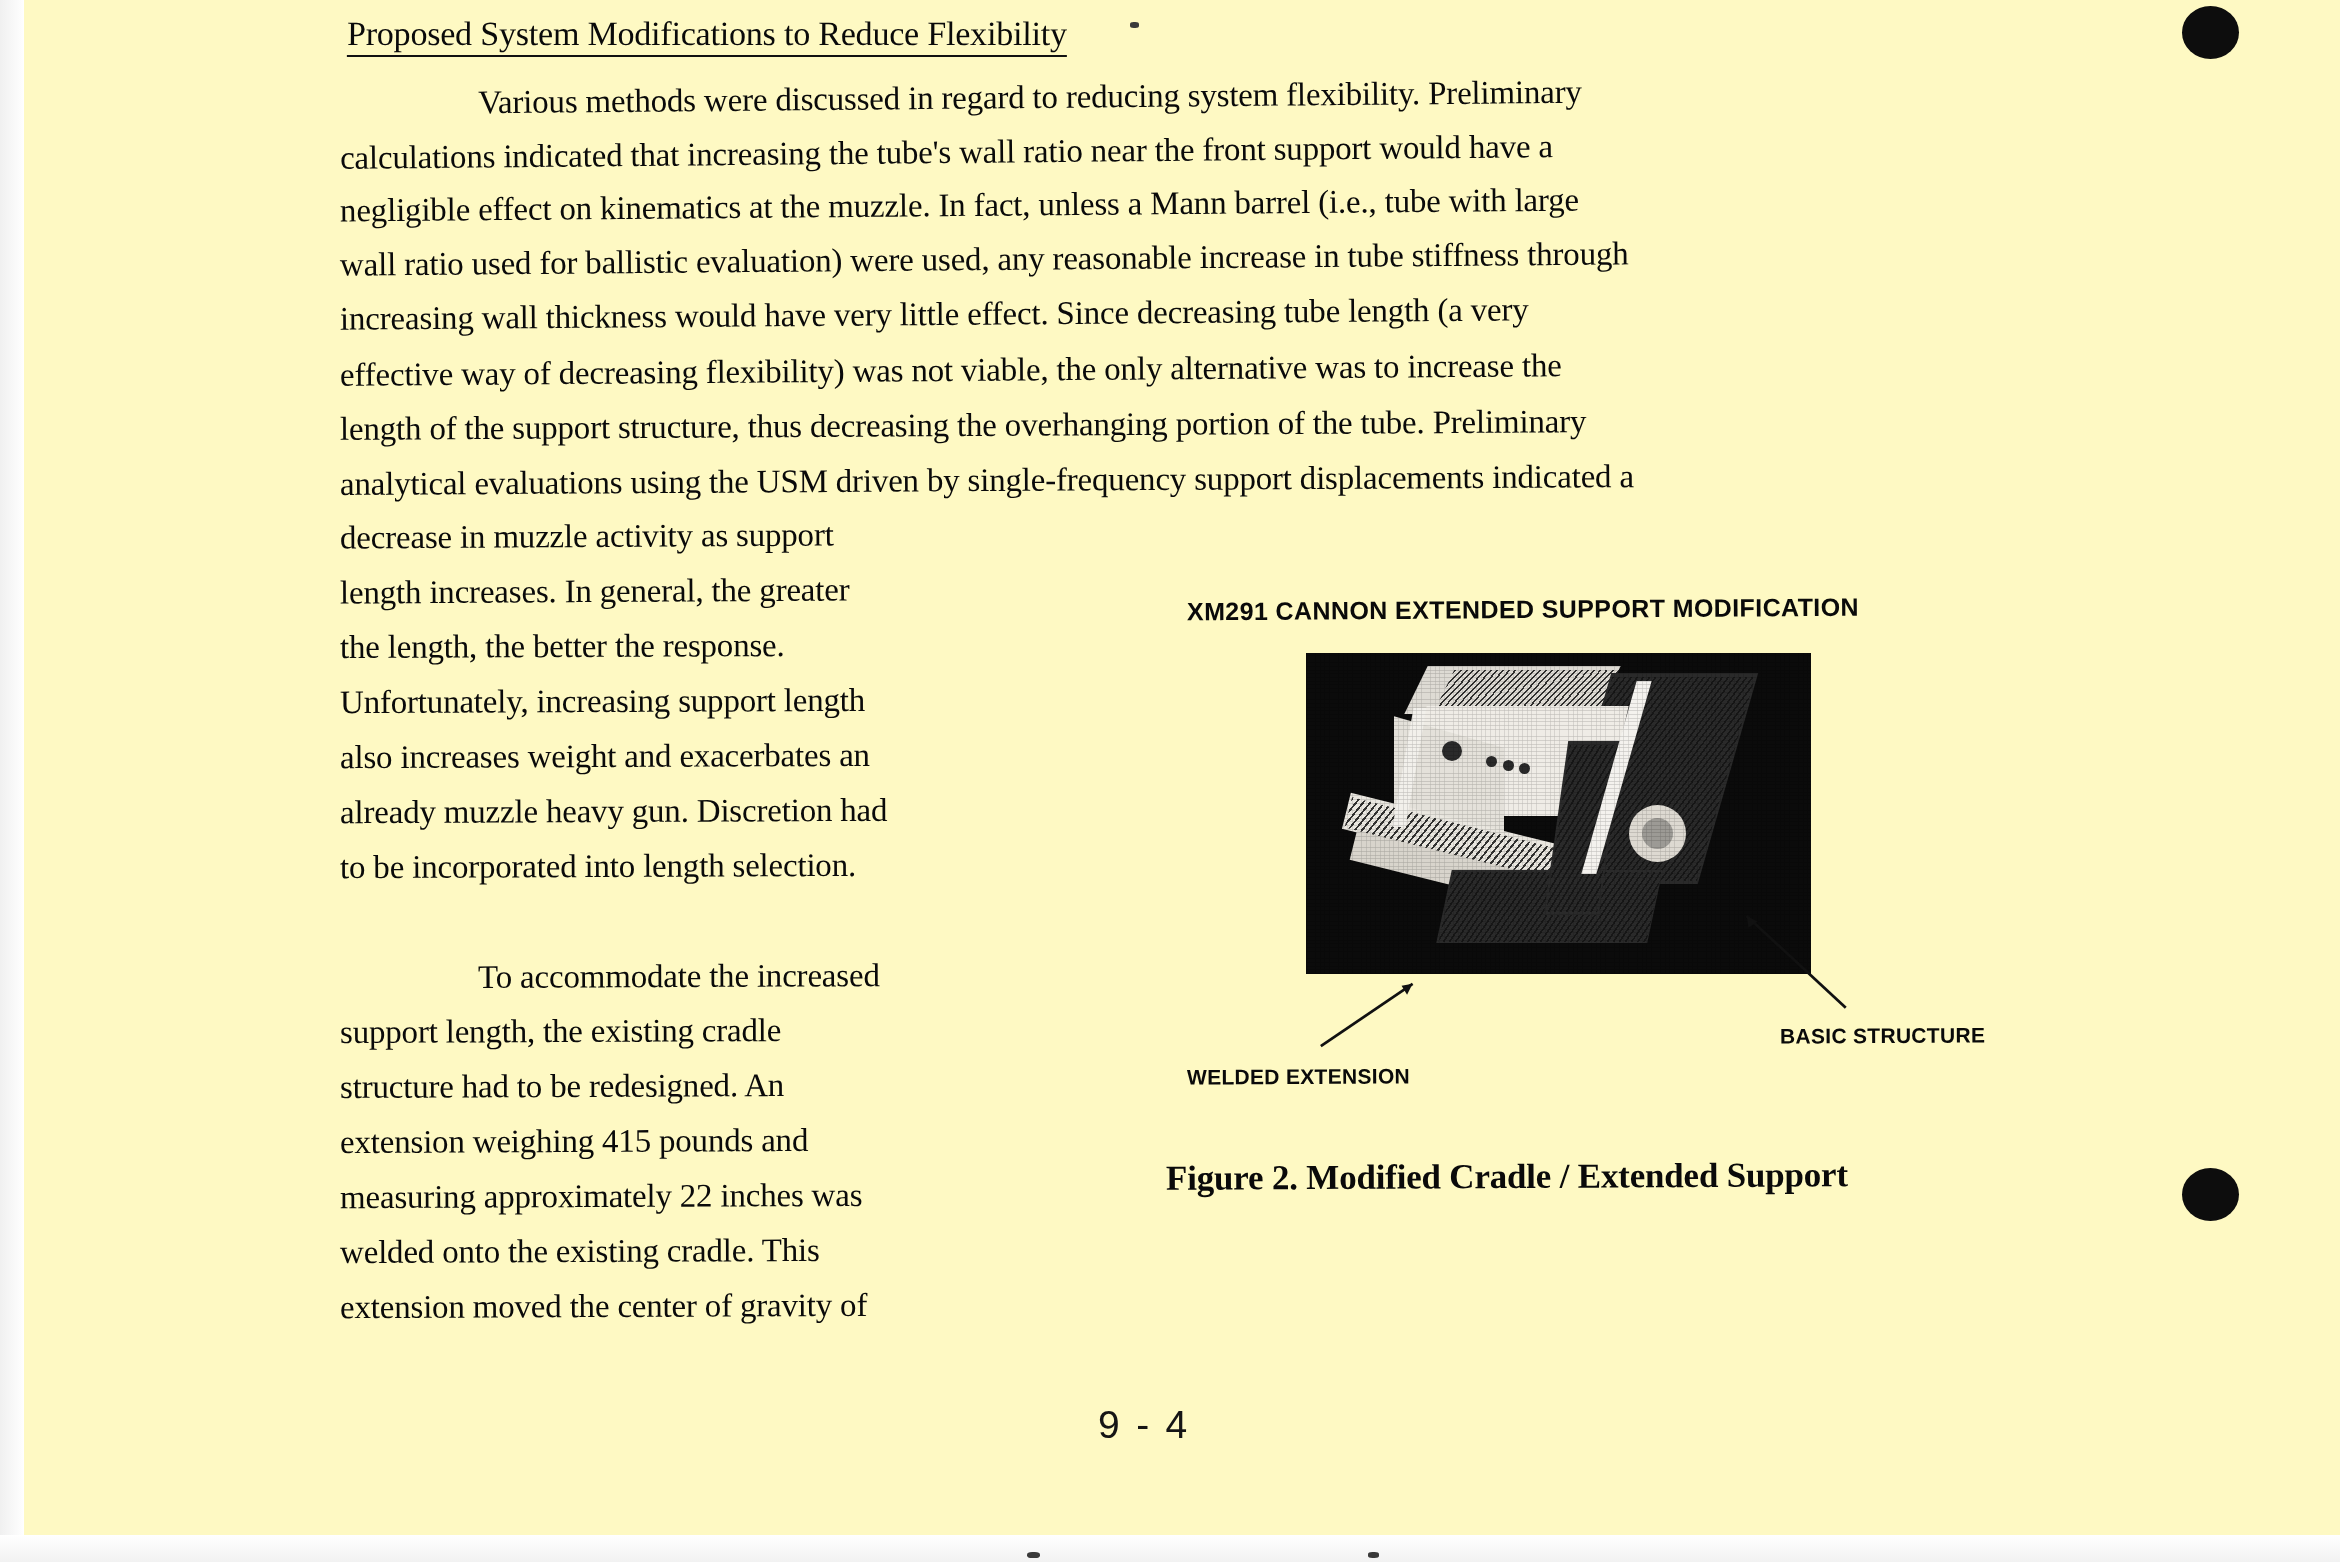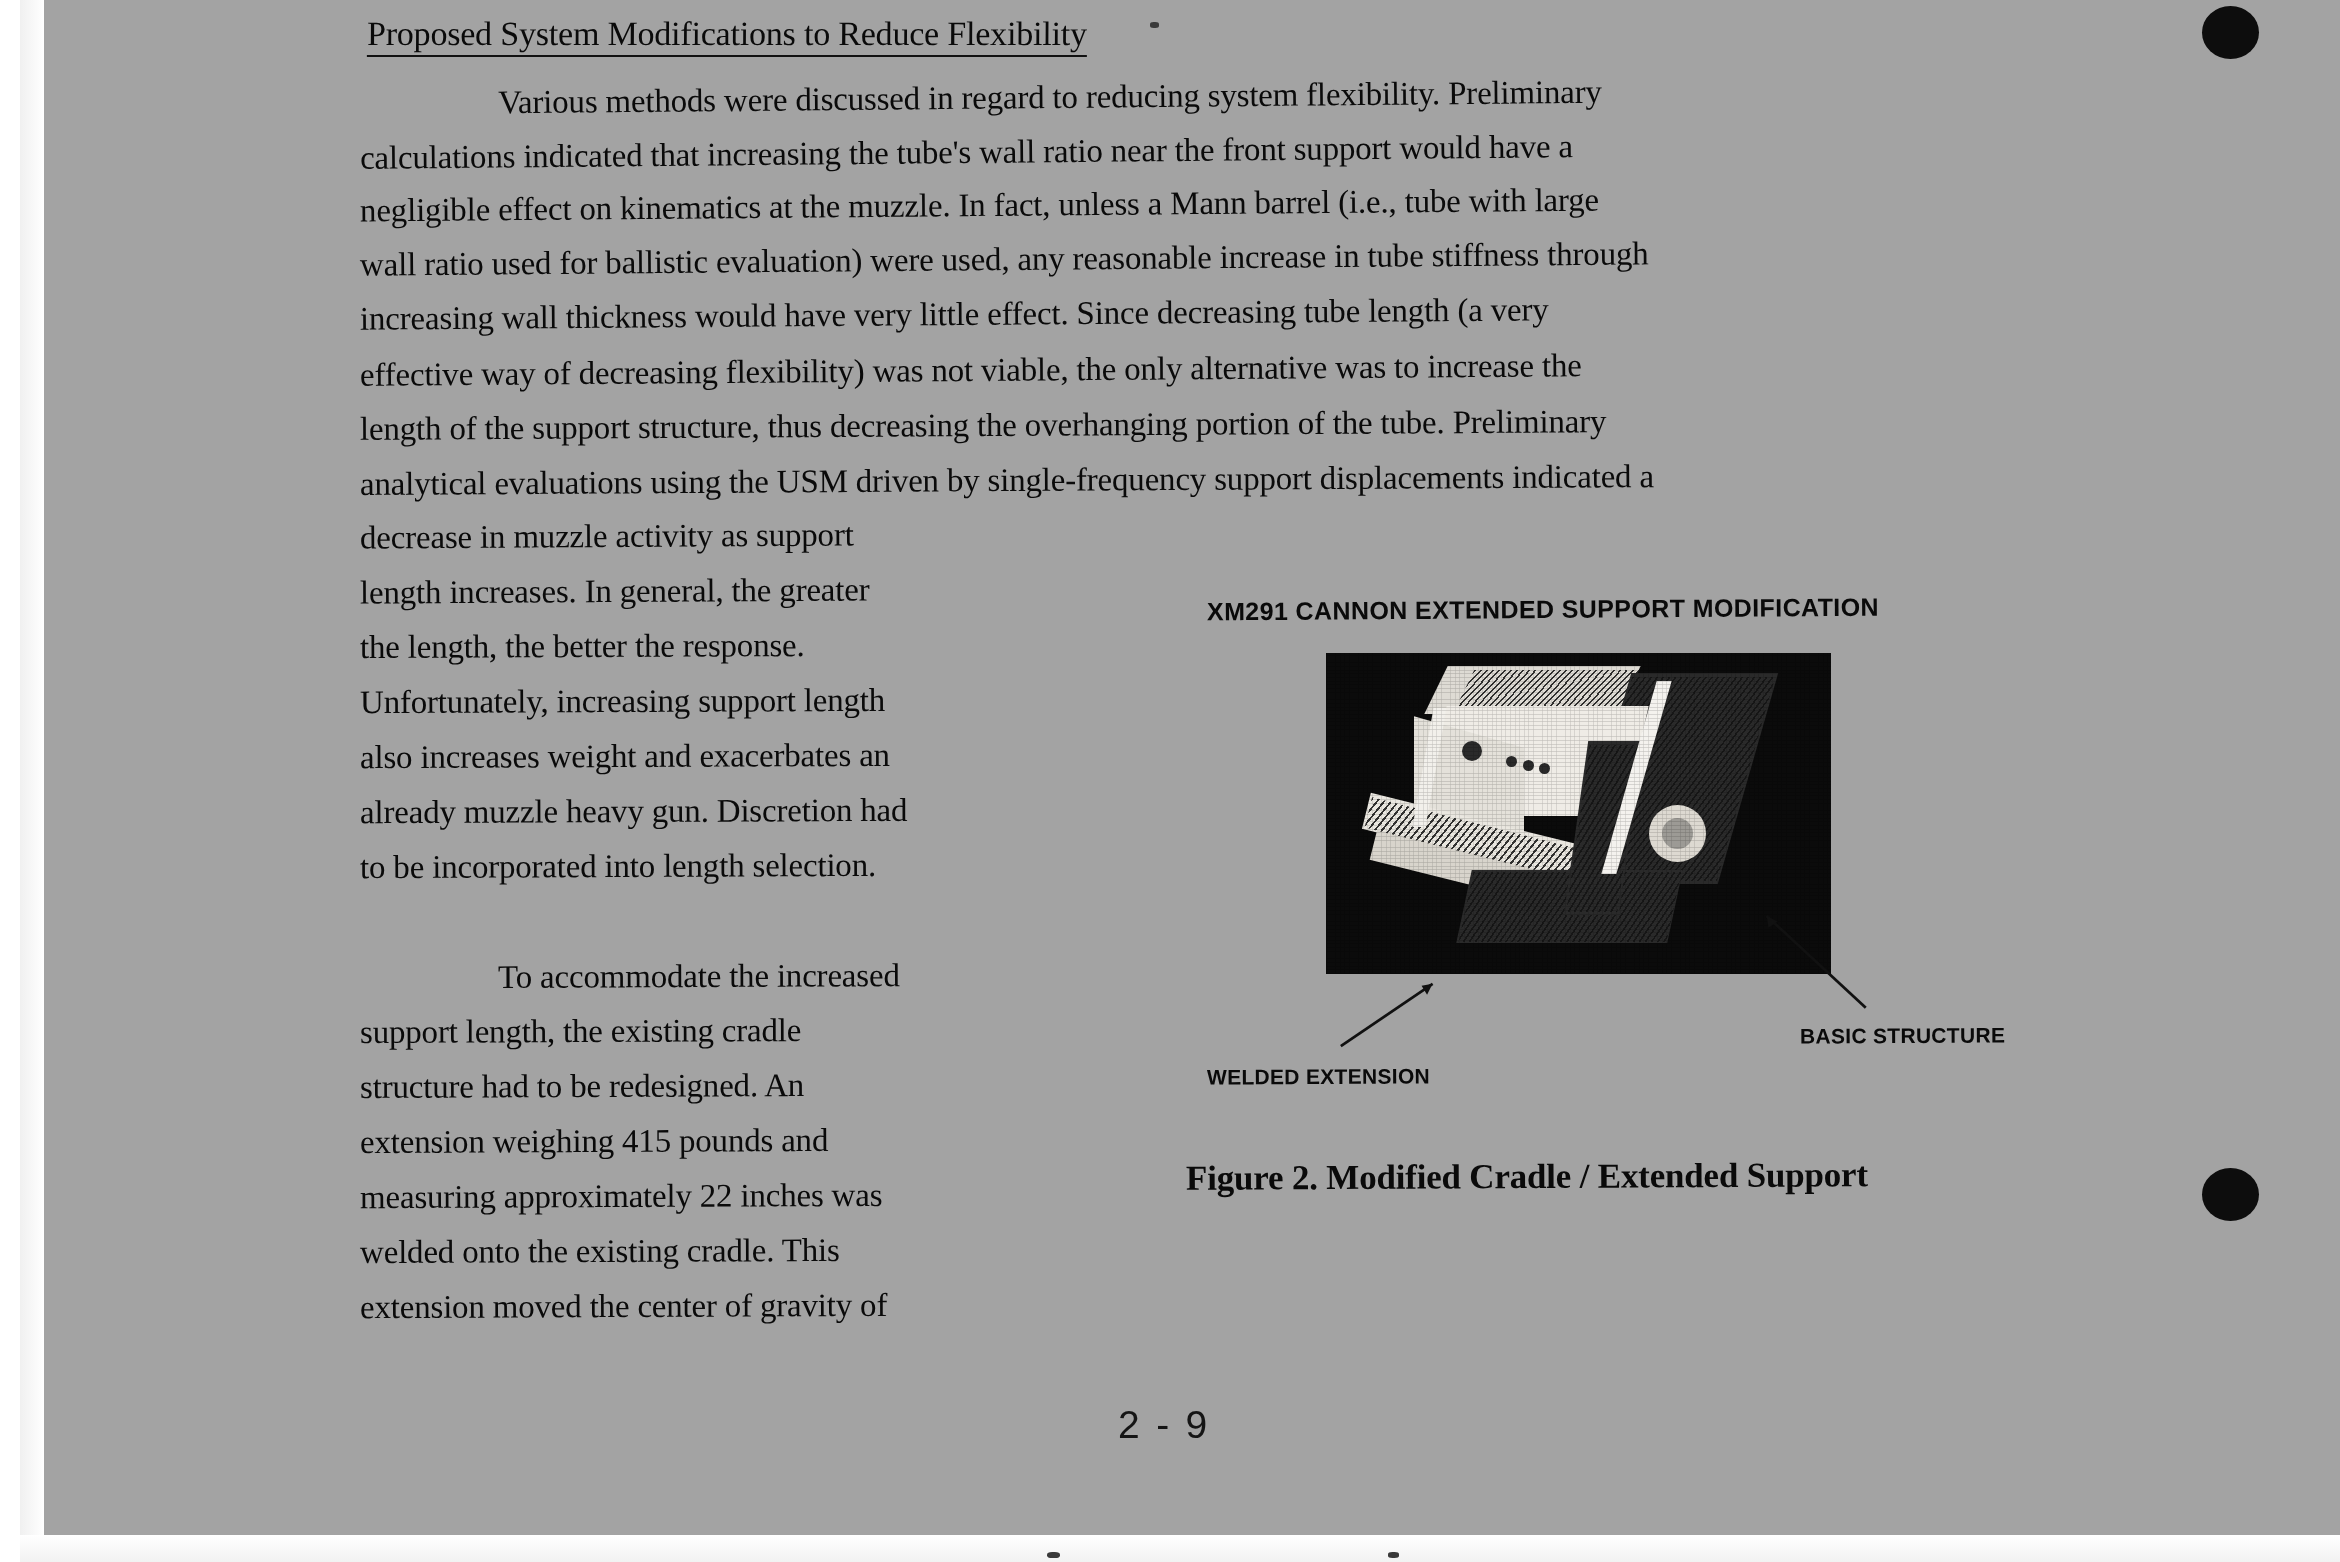--- a/index.html
+++ b/index.html
@@ -15,22 +15,21 @@
     overflow: hidden;
     font-family: "Liberation Serif", "DejaVu Serif", serif;
     color: #0a0a0a;
     -webkit-font-smoothing: none;
   }
 
   
   #page {
     position: absolute;
     inset: 0;
-    background: #a3a3a3;
-    margin-left: 20px;
+    background: #fef9c3;
   }
 
   
   .scan-edge-left {
     position: absolute;
     left: 0; top: 0; bottom: 0; width: 24px;
     background: linear-gradient(to right, #f0f0f0, #ffffff);
   }
   .scan-edge-bottom {
     position: absolute;
@@ -270,20 +269,20 @@
       <line x1="760" y1="478" x2="652" y2="378" stroke="#111" stroke-width="3"></line>
       <polygon points="652,378 654,391 664,384" fill="#111"></polygon>
     </svg>
 
     <div class="callout-label" id="label-welded">WELDED EXTENSION</div>
     <div class="callout-label" id="label-basic">BASIC STRUCTURE</div>
 
     <div id="figure-caption">Figure 2. Modified Cradle / Extended Support</div>
   </div>
 
-  <div id="page-number">2 - 9</div>
+  <div id="page-number">9 - 4</div>
 
   <div class="dust" style="left:1027px; top:1552px; width:13px; height:6.4px;"></div>
   <div class="dust" style="left:1368px; top:1552px; width:11px; height:5.5px;"></div>
   <div class="dust" style="left:1130px; top:22px; width:9.2px; height:5.5px;"></div>
 
 </div>
 
 
 </body></html>

